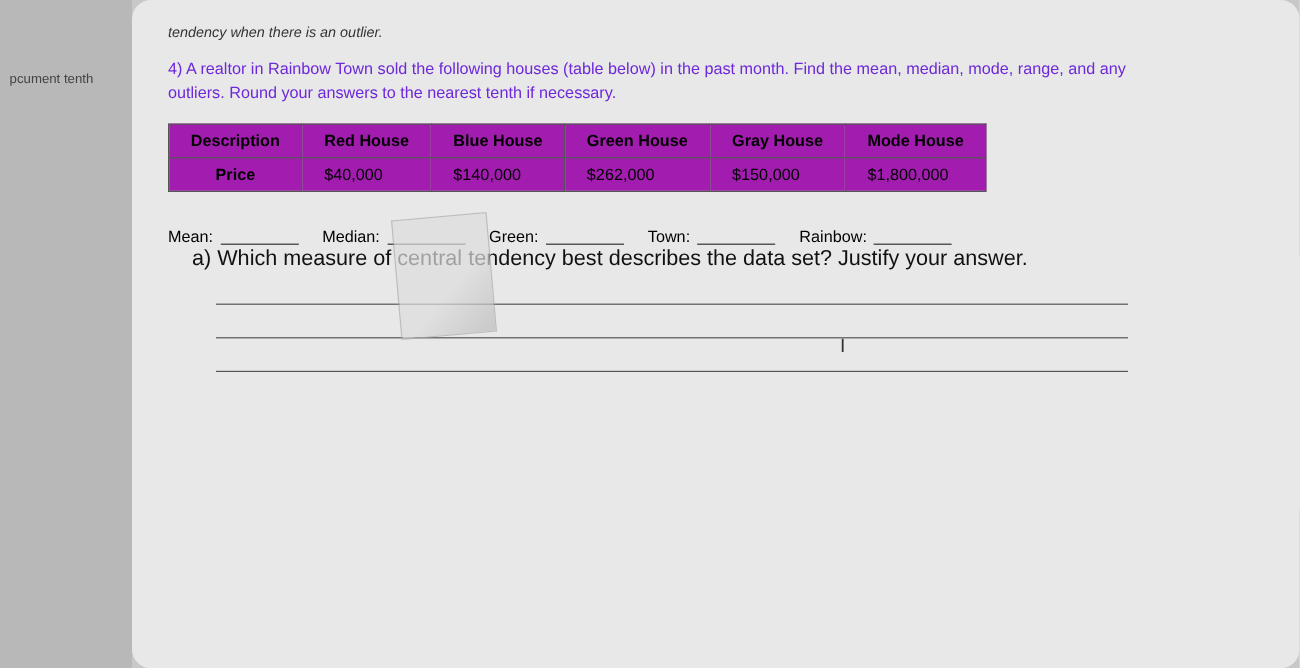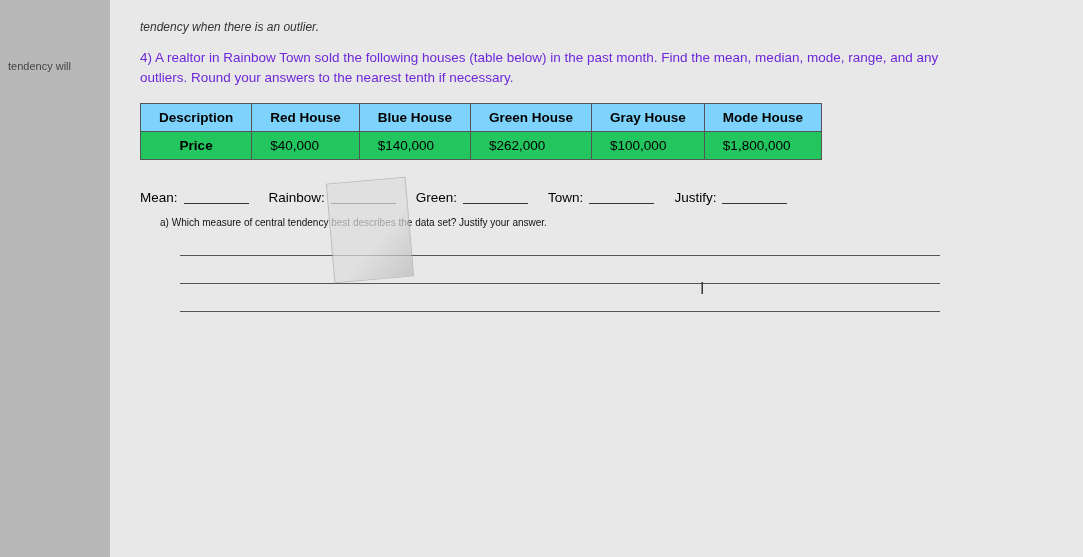--- a/index.html
+++ b/index.html
@@ -34,20 +34,21 @@
       writing-mode: horizontal-tb;
       padding-left: 8px;
     }
 
     .main-content {
       flex: 1;
       background-color: #e8e8e8;
       padding: 20px 40px 20px 30px;
       position: relative;
       overflow: hidden;
+      border-radius: 16px;
     }
 
     .top-text {
       font-size: 12px;
       color: #333;
       margin-bottom: 14px;
       font-style: italic;
     }
 
     .question-block {
@@ -68,25 +69,25 @@
       font-size: 13.5px;
     }
 
     table th, table td {
       border: 1px solid #555;
       padding: 6px 18px;
     }
 
     table th {
       font-weight: bold;
-      background-color: #7dd3fc;
+      background-color: #a21caf;
     }
 
     table td {
-      background-color: #22c55e;
+      background-color: #a21caf;
     }
 
     table th:first-child, table td:first-child {
       font-weight: bold;
       text-align: center;
     }
 
     .paper-corner {
       position: absolute;
       top: 180px;
@@ -97,21 +98,20 @@
       transform: rotate(-5deg);
       opacity: 0.7;
       border: 1px solid #aaa;
     }
 
     .stats-row {
       display: flex;
       align-items: center;
       gap: 0px;
       margin-top: 30px;
-      margin-bottom: 12px;
       font-size: 13.5px;
     }
 
     .stat-item {
       display: flex;
       align-items: center;
       margin-right: 20px;
     }
 
     .stat-label {
@@ -130,21 +130,21 @@
     .cursor-blink {
       position: absolute;
       top: 280px;
       left: 590px;
       font-size: 16px;
       color: #333;
       font-weight: 300;
     }
 
     .sub-question {
-      font-size: 10px;
+      font-size: 18px;
       color: #111;
       margin-bottom: 10px;
       margin-left: 20px;
     }
 
     .answer-line {
       display: block;
       width: 760px;
       border-bottom: 1px solid #555;
       height: 18px;
@@ -153,21 +153,21 @@
     }
 
     .answer-lines-container {
       margin-top: 8px;
     }
   </style>
 </head>
 <body>
 
 <div class="sidebar">
-  <span class="sidebar-label">tendency will</span>
+  <span class="sidebar-label">pcument tenth</span>
 </div>
 
 <div class="main-content">
 
   <div class="top-text">tendency when there is an outlier.</div>
 
   <div class="question-block">
     <div class="question-text">
       <span>4)</span>
       <span>A realtor in Rainbow Town sold the following houses (table below) in the past month.  Find the mean, median, mode, range, and any outliers.  Round your answers to the nearest tenth if necessary.</span>
@@ -183,49 +183,49 @@
           <th>Gray House</th>
           <th>Mode House</th>
         </tr>
       </thead>
       <tbody>
         <tr>
           <td>Price</td>
           <td>$40,000</td>
           <td>$140,000</td>
           <td>$262,000</td>
-          <td>$100,000</td>
+          <td>$150,000</td>
           <td>$1,800,000</td>
         </tr>
       </tbody>
     </table>
 
     <div class="paper-corner"></div>
 
     <div class="cursor-blink">I</div>
 
     <div class="stats-row">
       <div class="stat-item">
         <span class="stat-label">Mean:</span>
         <span class="stat-line"></span>
       </div>
       <div class="stat-item">
+        <span class="stat-label">Median:</span>
+        <span class="stat-line"></span>
+      </div>
+      <div class="stat-item">
+        <span class="stat-label">Green:</span>
+        <span class="stat-line"></span>
+      </div>
+      <div class="stat-item">
+        <span class="stat-label">Town:</span>
+        <span class="stat-line"></span>
+      </div>
+      <div class="stat-item">
         <span class="stat-label">Rainbow:</span>
-        <span class="stat-line"></span>
-      </div>
-      <div class="stat-item">
-        <span class="stat-label">Green:</span>
-        <span class="stat-line"></span>
-      </div>
-      <div class="stat-item">
-        <span class="stat-label">Town:</span>
-        <span class="stat-line"></span>
-      </div>
-      <div class="stat-item">
-        <span class="stat-label">Justify:</span>
         <span class="stat-line"></span>
       </div>
     </div>
 
     <div class="sub-question">
       <span>a)</span>
       <span>Which measure of central tendency best describes the data set?  Justify your answer.</span>
     </div>
 
     <div class="answer-lines-container">

